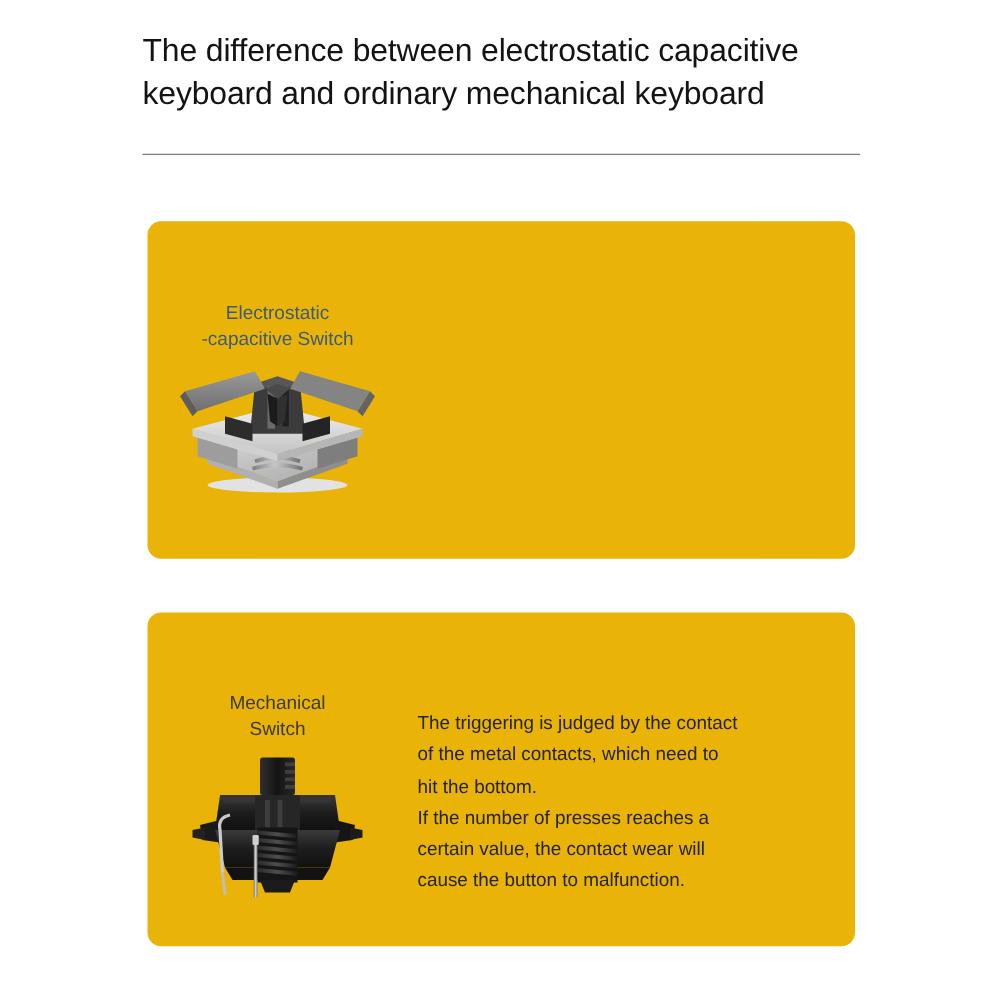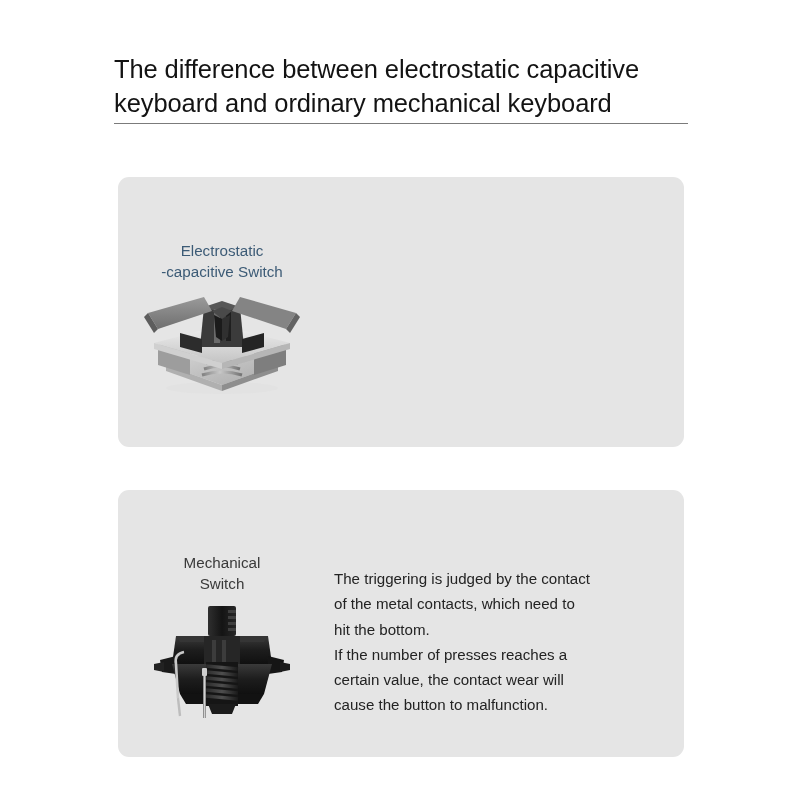--- a/index.html
+++ b/index.html
@@ -15,21 +15,20 @@
     position: relative;
     -webkit-font-smoothing: antialiased;
   }
 
   
   .header {
     position: absolute;
     left: 114px;
     top: 24px;
     width: 600px;
-    margin-top: 28px;
   }
   .page-title {
     font-size: 25.5px;
     line-height: 34px;
     color: #131313;
     font-weight: 400;
     letter-spacing: -0.1px;
     margin: 0;
     white-space: pre-line;
   }
@@ -40,21 +39,21 @@
     width: 574px;
     height: 1px;
     background: #7b7b7b;
   }
 
   
   .card {
     position: absolute;
     left: 118px;
     width: 566px;
-    background: #e5e5e5;
+    background: #eab308;
     border-radius: 11px;
     box-sizing: border-box;
   }
   .card-capacitive {
     top: 177px;
     height: 270px;
   }
   .card-mechanical {
     top: 490px;
     height: 267px;

